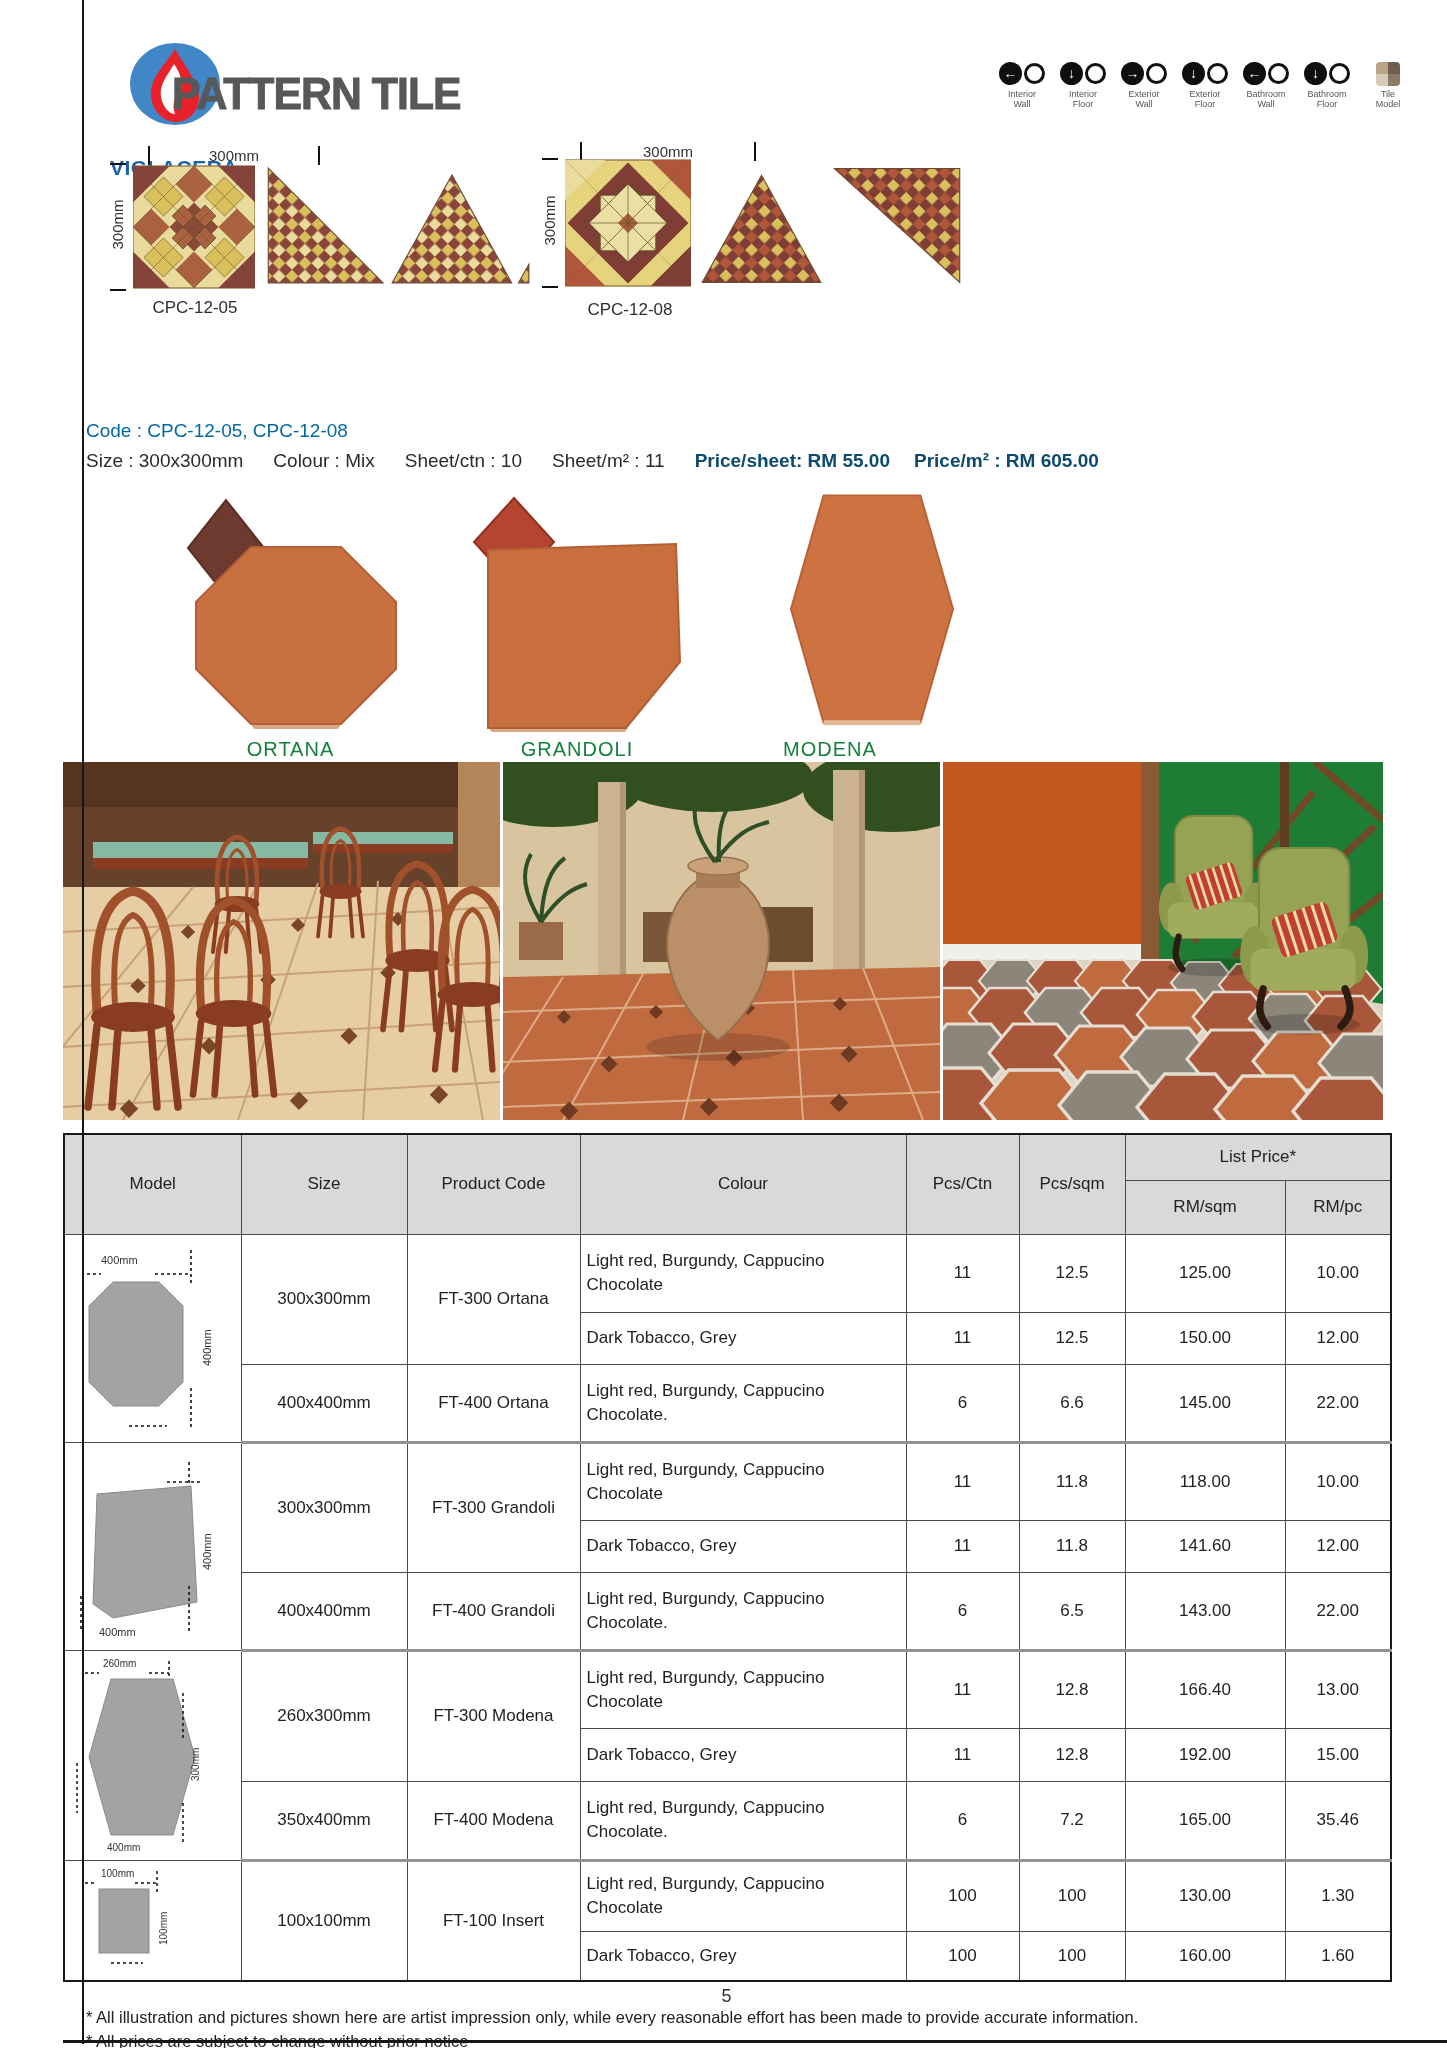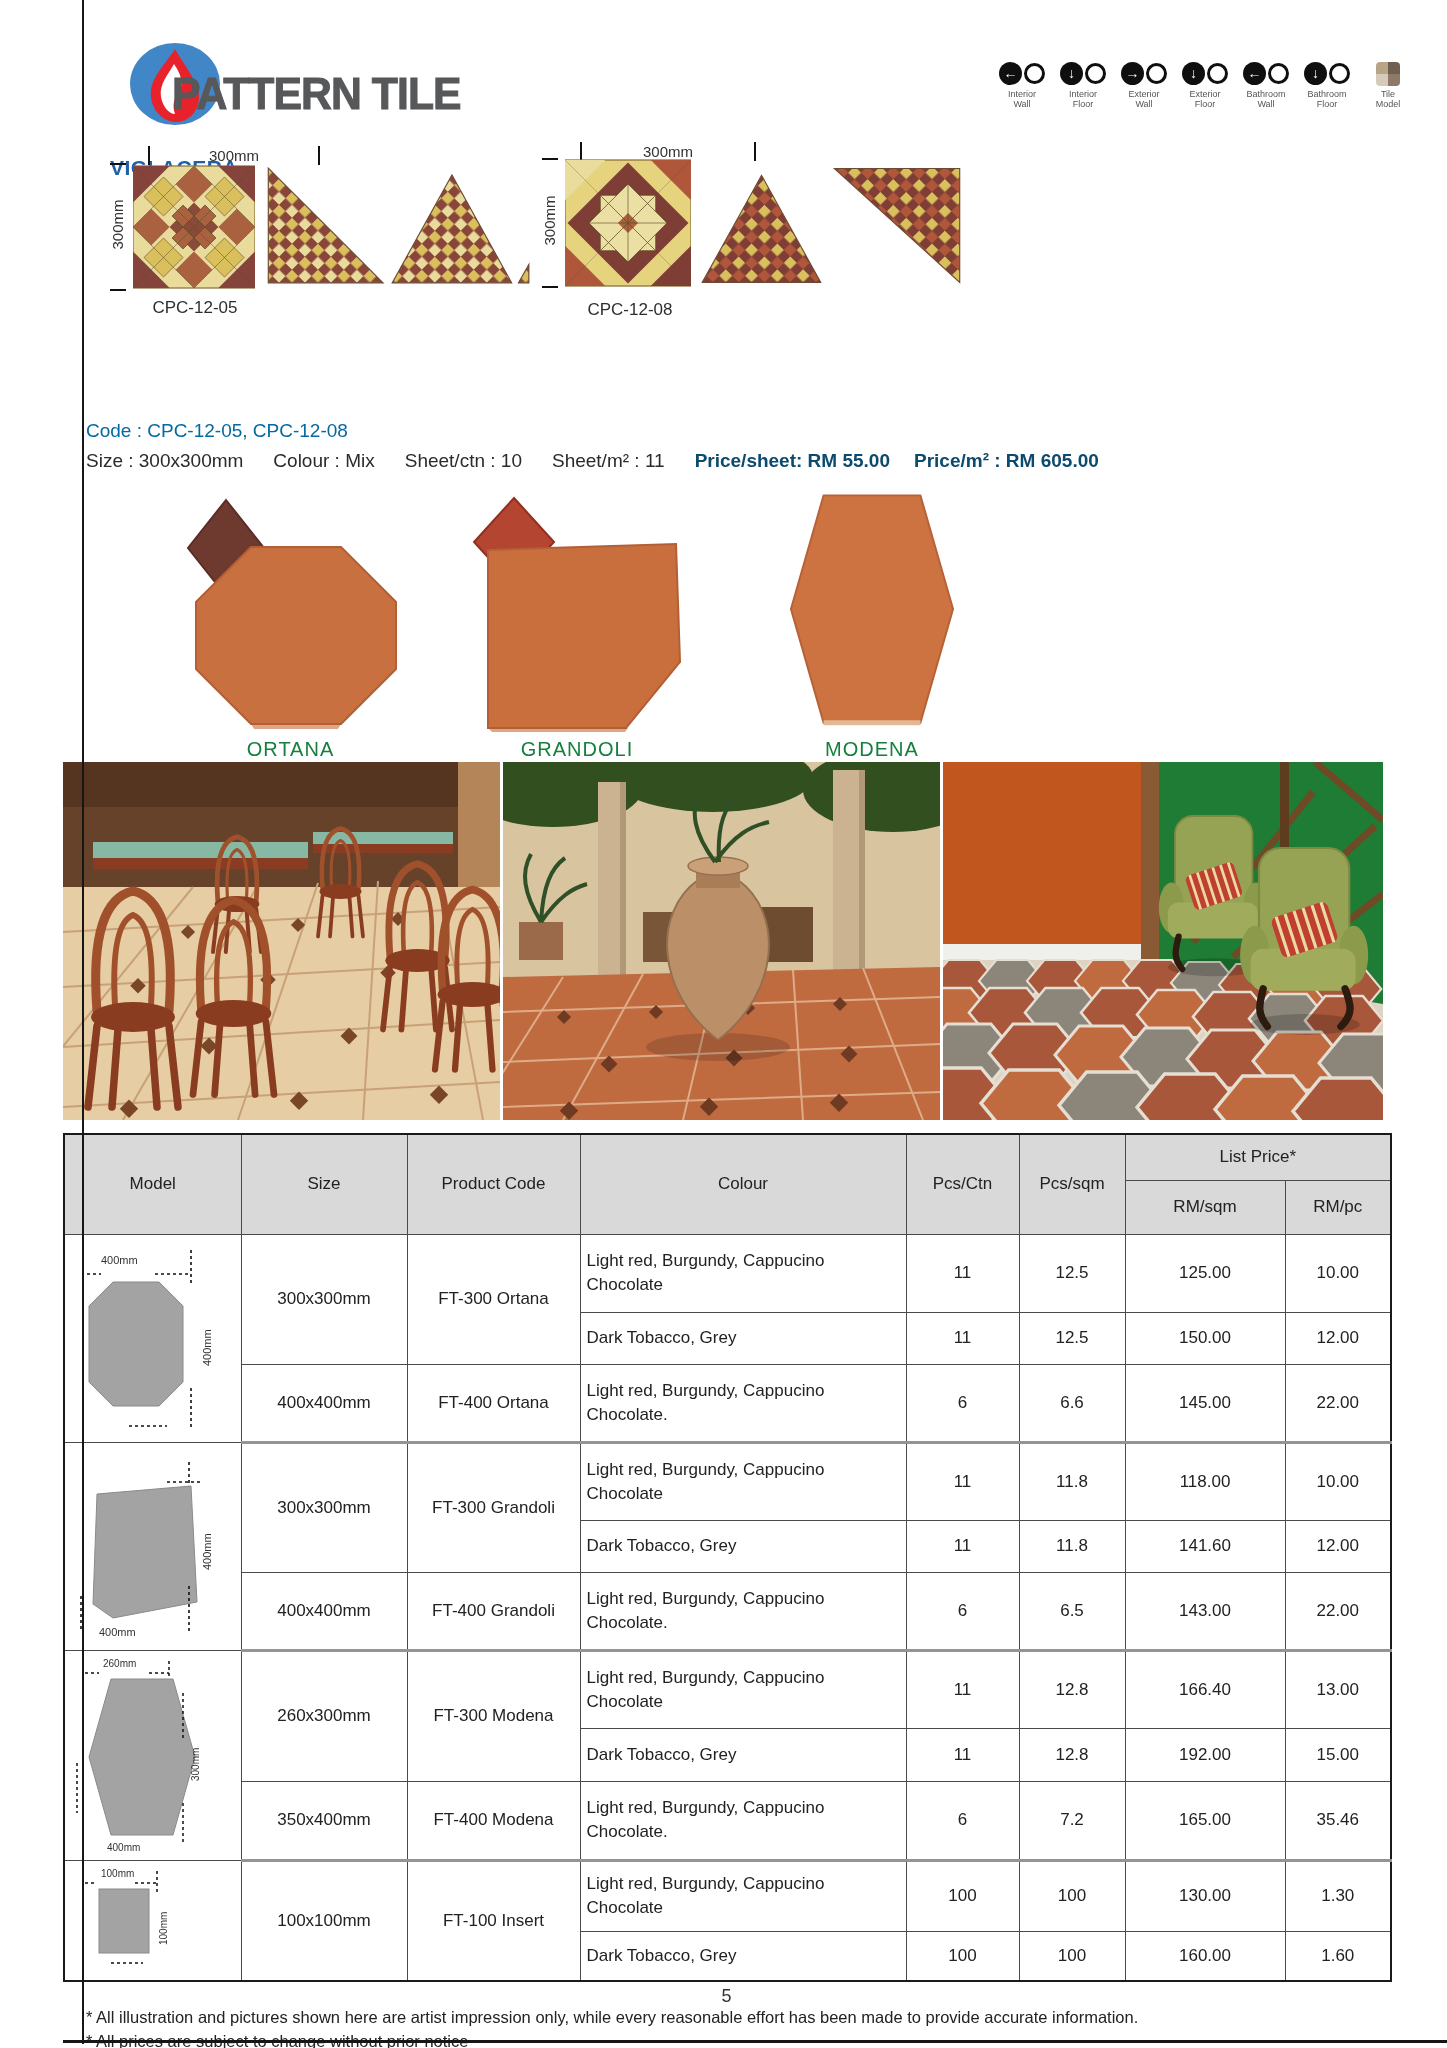--- a/index.html
+++ b/index.html
@@ -235,21 +235,21 @@
     <polygon points="52,6 92,50 52,94 12,50" fill="#b34531" stroke="#922f20" stroke-width="2"></polygon>
     <polygon points="26,236 166,236 163,240 30,240" fill="#dba887"></polygon>
     <polygon points="26,58 214,52 218,170 164,236 26,236" fill="#c96f3e" stroke="#b35f35" stroke-width="2"></polygon>
   </svg>
   <svg class="abs" style="left:788px;top:488px" width="168" height="244" viewBox="0 0 170 244">
     <polygon points="36,6 134,6 167,121 134,236 36,236 3,121" fill="#cd7342" stroke="#b86136" stroke-width="2"></polygon>
     <path d="M36,236 L134,236" stroke="#e3b894" stroke-width="5"></path>
   </svg>
   <div class="abs shape-label" style="left:178px;top:738px;width:225px">ORTANA</div>
   <div class="abs shape-label" style="left:462px;top:738px;width:230px">GRANDOLI</div>
-  <div class="abs shape-label" style="left:788px;top:738px;width:168px">MODENA</div>
+  <div class="abs shape-label" style="left:746px;top:738px;width:168px">MODENA</div>
 
   <svg class="abs" style="left:63px;top:762px" width="437" height="358" viewBox="0 0 437 358">
     <defs>
       <g id="ch">
         <path d="M6,86 C2,34 12,10 30,6 C48,10 58,34 54,86" stroke="#a0512c" stroke-width="6" fill="none" stroke-linecap="round"></path>
         <path d="M18,82 C16,46 20,26 30,22 C40,26 44,46 42,82" stroke="#a0512c" stroke-width="4" fill="none"></path>
         <ellipse cx="30" cy="90" rx="28" ry="10" fill="#8a3c20"></ellipse>
         <path d="M6,96 L0,150 M54,96 L60,150 M20,98 L16,150 M42,98 L46,150" stroke="#8a3c20" stroke-width="5" stroke-linecap="round"></path>
       </g>
     </defs>

